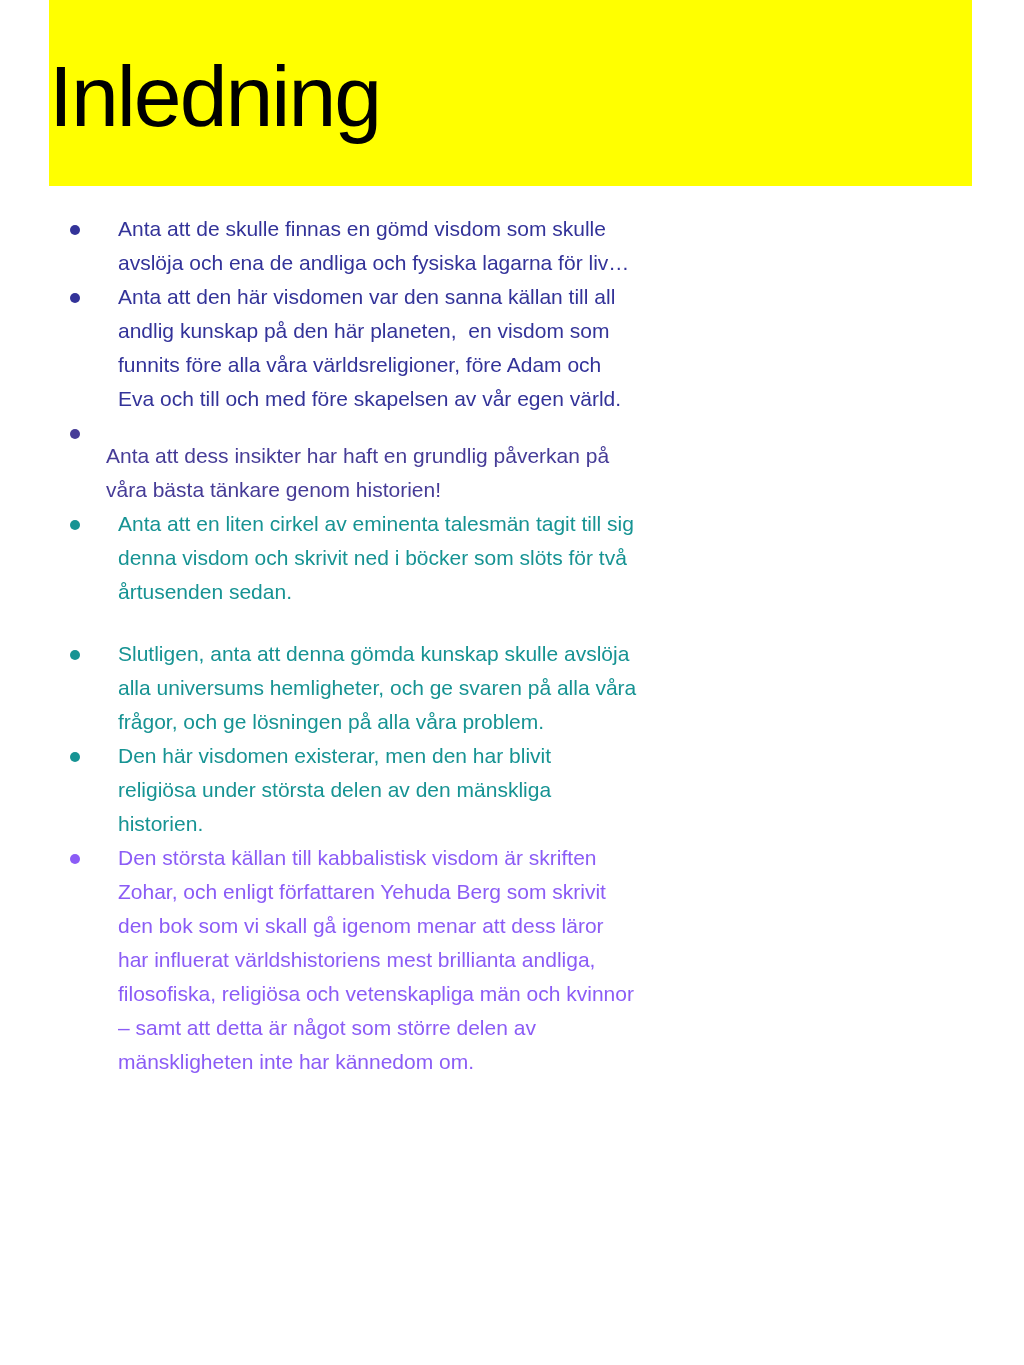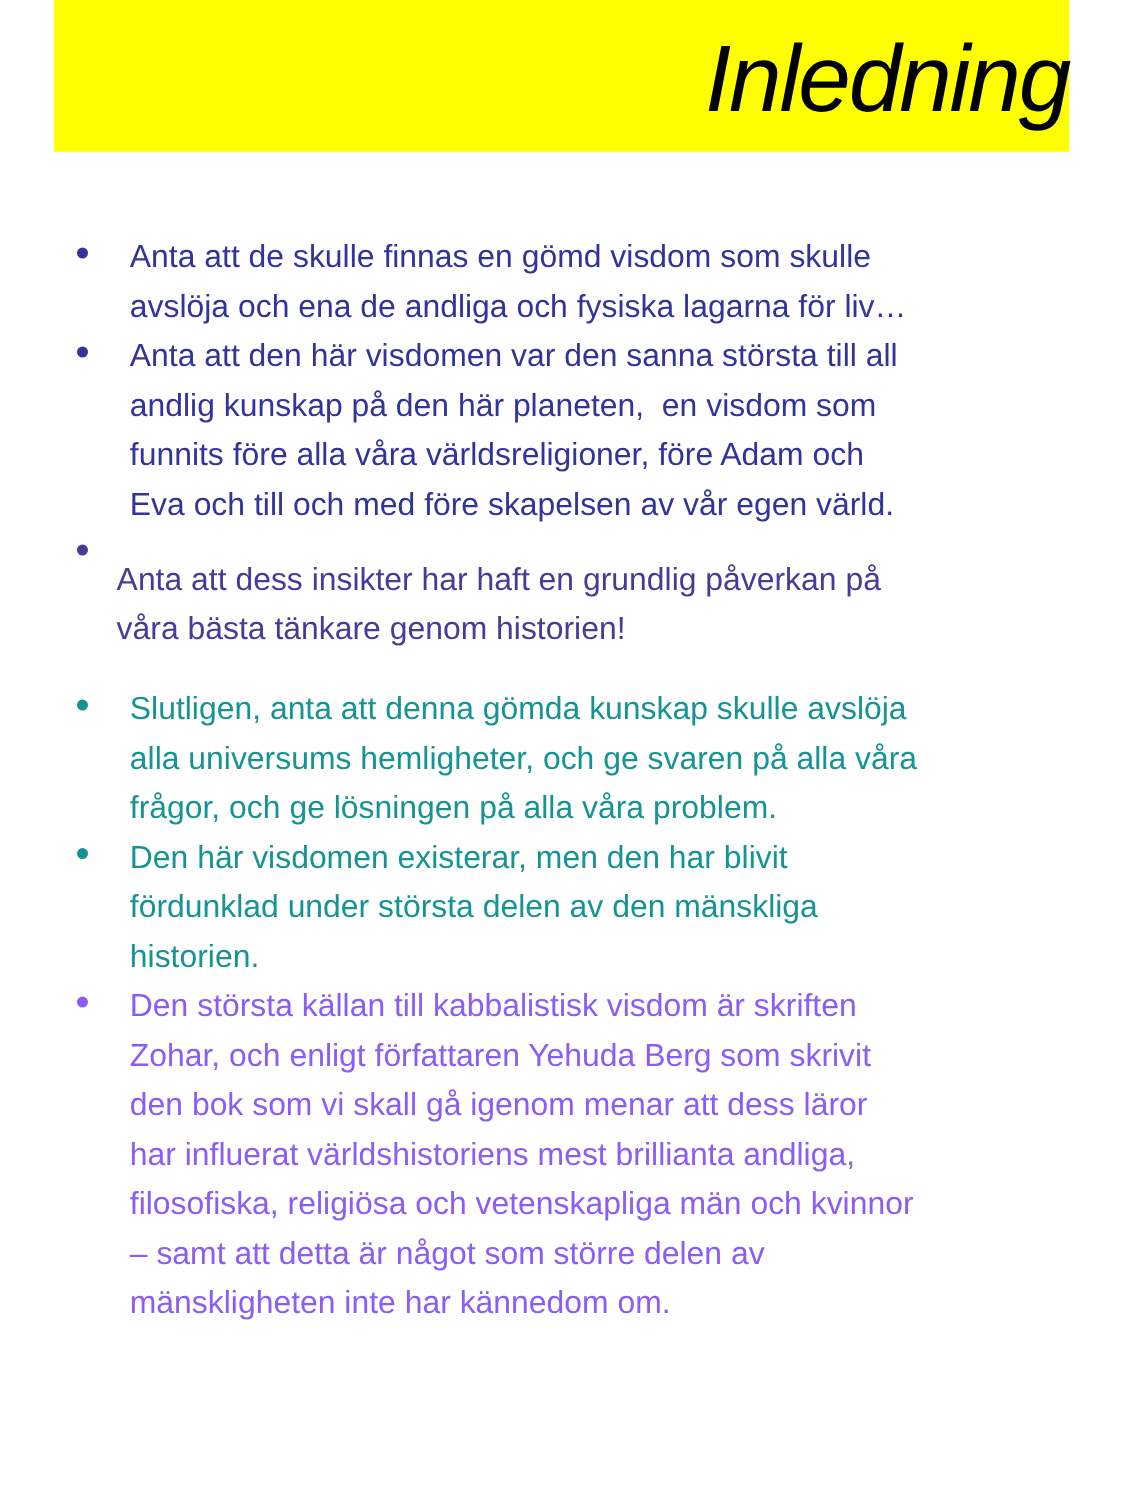--- a/index.html
+++ b/index.html
@@ -17,44 +17,43 @@
   .slide {
     position: absolute;
     inset: 0;
     background: #ffffff;
   }
   .banner {
     position: absolute;
     left: 49px;
     top: 0;
     width: 923px;
-    height: 138px;
+    height: 186px;
     display: flex;
     align-items: center;
-    justify-content: flex-end;
-    font-style: italic;
+    justify-content: flex-start;
   }
   .slide-title {
     margin: 0;
     font-size: 86px;
     font-weight: 400;
     letter-spacing: -2px;
     line-height: 1;
     padding-top: 6px;
   }
   .bullets {
     position: absolute;
     left: 68px;
     top: 212px;
     width: 906px;
     margin: 0;
     padding: 0;
     list-style: none;
-    font-size: 29px;
-    line-height: 45px;
+    font-size: 21px;
+    line-height: 34px;
   }
   .bullet {
     display: flex;
     align-items: flex-start;
     margin: 0;
     padding: 0;
   }
   .dot {
     flex: none;
     width: 10px;
@@ -77,40 +76,46 @@
   </header>
 
   <ul class="bullets">
     <li class="bullet" style="color: rgb(51, 51, 153);">
       <span class="dot"></span>
       <span class="bullet-text">Anta att de skulle finnas en gömd visdom som skulle
 avslöja och ena de andliga och fysiska lagarna för liv…</span>
     </li>
     <li class="bullet" style="color: rgb(51, 51, 153);">
       <span class="dot"></span>
-      <span class="bullet-text">Anta att den här visdomen var den sanna största till all
+      <span class="bullet-text">Anta att den här visdomen var den sanna källan till all
 andlig kunskap på den här planeten,  en visdom som
 funnits före alla våra världsreligioner, före Adam och
 Eva och till och med före skapelsen av vår egen värld.</span>
     </li>
     <li class="bullet" style="color: rgb(70, 60, 151); flex-direction: column;">
       <span class="dot"></span>
       <span class="bullet-text">Anta att dess insikter har haft en grundlig påverkan på
 våra bästa tänkare genom historien!</span>
+    </li>
+    <li class="bullet" style="color: rgb(22, 147, 147);">
+      <span class="dot"></span>
+      <span class="bullet-text">Anta att en liten cirkel av eminenta talesmän tagit till sig
+denna visdom och skrivit ned i böcker som slöts för två
+årtusenden sedan.</span>
     </li>
     <li class="bullet" style="color: rgb(22, 147, 147); margin-top: 28px;">
       <span class="dot"></span>
       <span class="bullet-text">Slutligen, anta att denna gömda kunskap skulle avslöja
 alla universums hemligheter, och ge svaren på alla våra
 frågor, och ge lösningen på alla våra problem.</span>
     </li>
     <li class="bullet" style="color: rgb(22, 147, 147);">
       <span class="dot"></span>
       <span class="bullet-text">Den här visdomen existerar, men den har blivit
-fördunklad under största delen av den mänskliga
+religiösa under största delen av den mänskliga
 historien.</span>
     </li>
     <li class="bullet" style="color: #8b5cf6;">
       <span class="dot"></span>
       <span class="bullet-text">Den största källan till kabbalistisk visdom är skriften
 Zohar, och enligt författaren Yehuda Berg som skrivit
 den bok som vi skall gå igenom menar att dess läror
 har influerat världshistoriens mest brillianta andliga,
 filosofiska, religiösa och vetenskapliga män och kvinnor
 – samt att detta är något som större delen av

